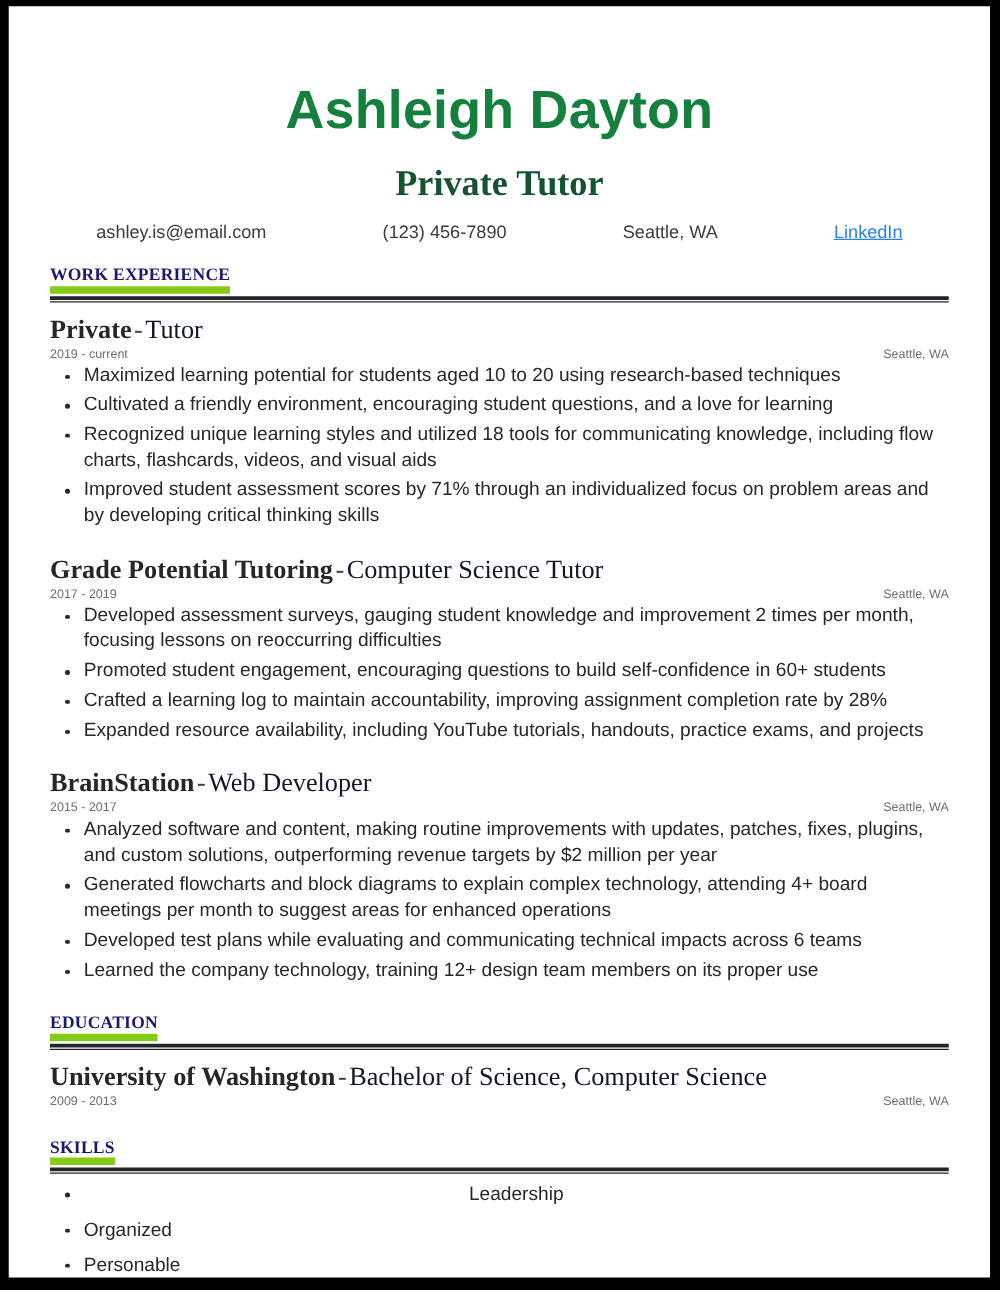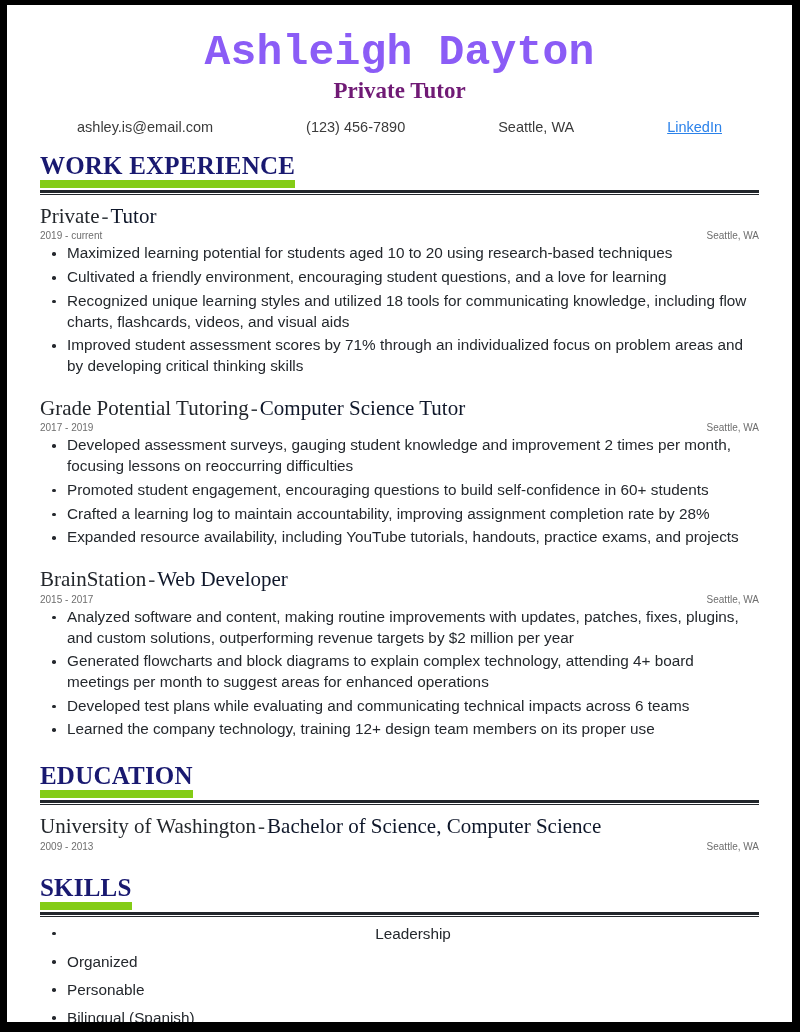--- a/index.html
+++ b/index.html
@@ -23,35 +23,36 @@
     background: #ffffff;
     box-sizing: border-box;
     padding: 0 33px;
     overflow: hidden;
   }
 
   
   .hdr { text-align: center; padding-top: 26px; }
 
   .full-name {
-    font-family: Liberation Mono, monospace;
+    font-family: Liberation Sans, sans-serif;
     font-weight: bold;
     font-size: 43px;
     line-height: 1.02;
-    color: #8b5cf6;
+    color: #15803d;
     letter-spacing: 0.2px;
+    margin-top: 36px;
   }
 
   .job-title {
     font-family: "Liberation Serif", "DejaVu Serif", serif;
     font-weight: bold;
-    font-size: 23px;
+    font-size: 29px;
     line-height: 1.25;
-    color: #701a75;
-    margin-top: 2px;
+    color: #14532d;
+    margin-top: 18px;
   }
 
   .contact-row {
     display: flex;
     justify-content: space-between;
     align-items: baseline;
     margin-top: 13px;
     padding: 0 37px 0 37px;
     font-size: 14.5px;
     color: #3b3b3b;
@@ -64,25 +65,25 @@
   }
 
   
   .section { margin-top: 17px; }
   .section.skills-section { margin-top: 22px; }
   .section.edu-section { margin-top: 22px; }
 
   .section-title {
     font-family: "Liberation Serif", "DejaVu Serif", serif;
     font-weight: bold;
-    font-size: 25px;
+    font-size: 14px;
     color: #191970;
     letter-spacing: 0.2px;
     display: inline-block;
-    border-bottom: 8px solid #84cc16;
+    border-bottom: 6px solid #84cc16;
     padding-bottom: 0px;
     line-height: 1.12;
   }
   .section-rule {
     border: 0;
     border-top: 3px solid #22262b;
     border-bottom: 1px solid #22262b;
     height: 1px;
     margin: 2px 0 0 0;
   }
@@ -90,21 +91,21 @@
   
   .entry { margin-top: 9px; }
   .entry + .entry { margin-top: 19px; }
 
   .entry-head {
     font-family: "Liberation Serif", "DejaVu Serif", serif;
     font-size: 21px;
     line-height: 1.18;
     color: #23272c;
   }
-  .org { font-weight: normal; }
+  .org { font-weight: bold; }
   .dash { font-weight: normal; color: #3a3f44; padding: 0 2px; }
   .role { font-weight: normal; color: #0f172a; }
 
   .entry-meta {
     display: flex;
     justify-content: space-between;
     align-items: baseline;
     font-size: 10px;
     color: #6e6e6e;
     margin-top: 2px;

